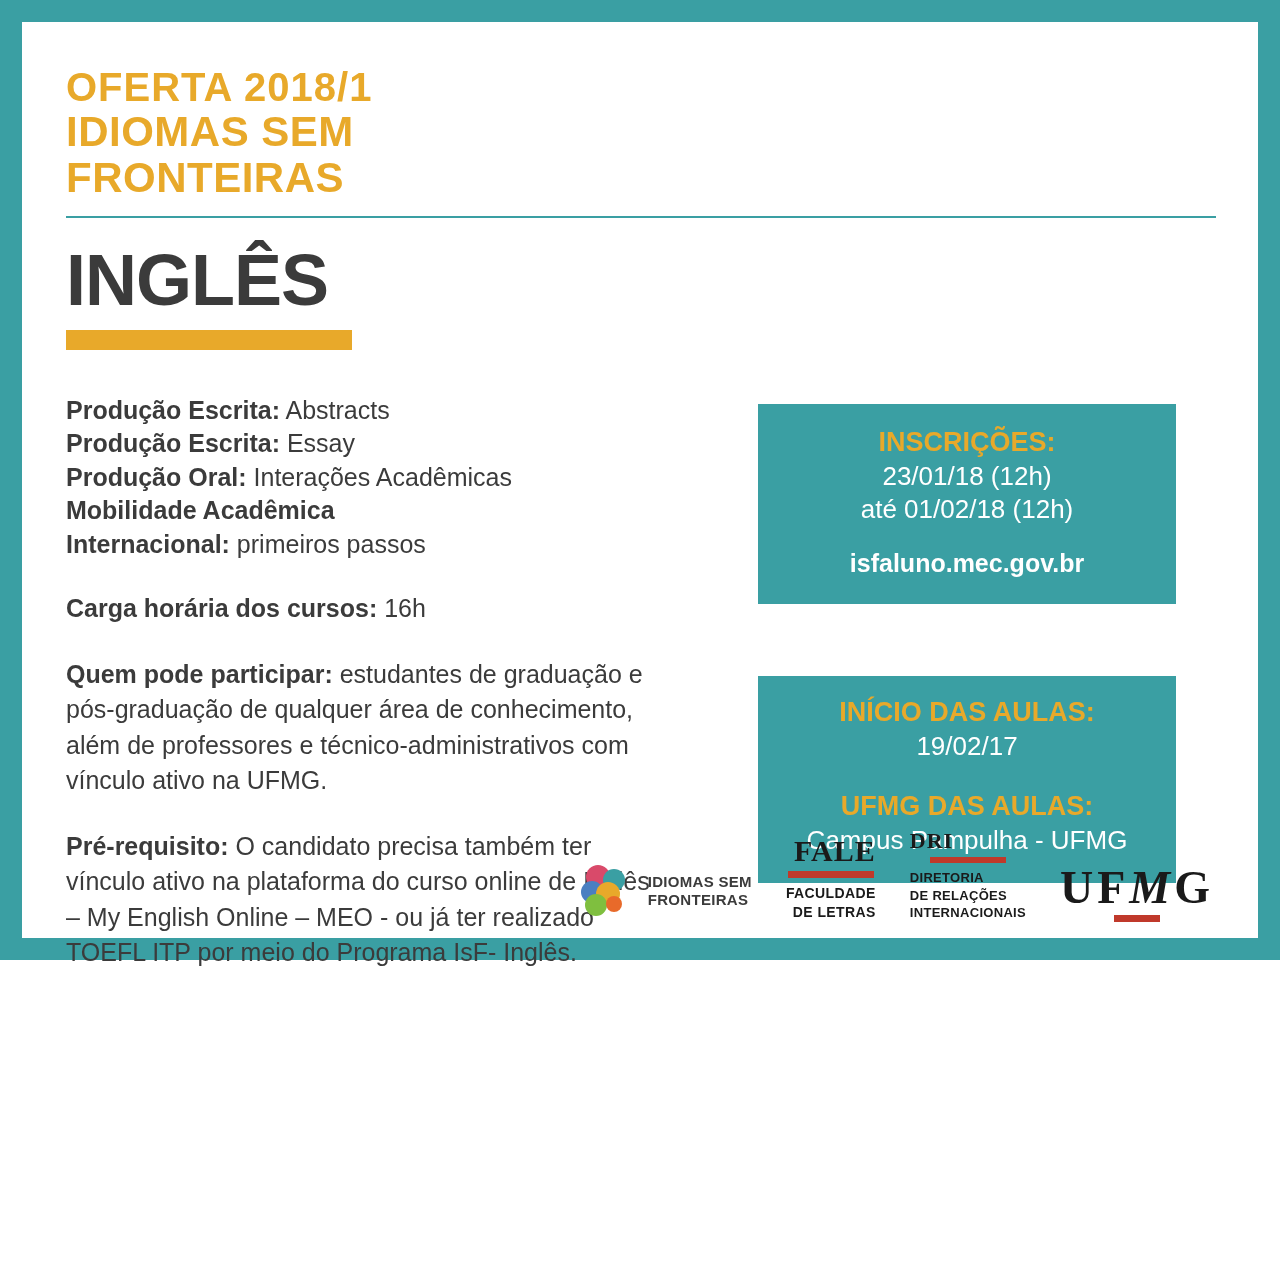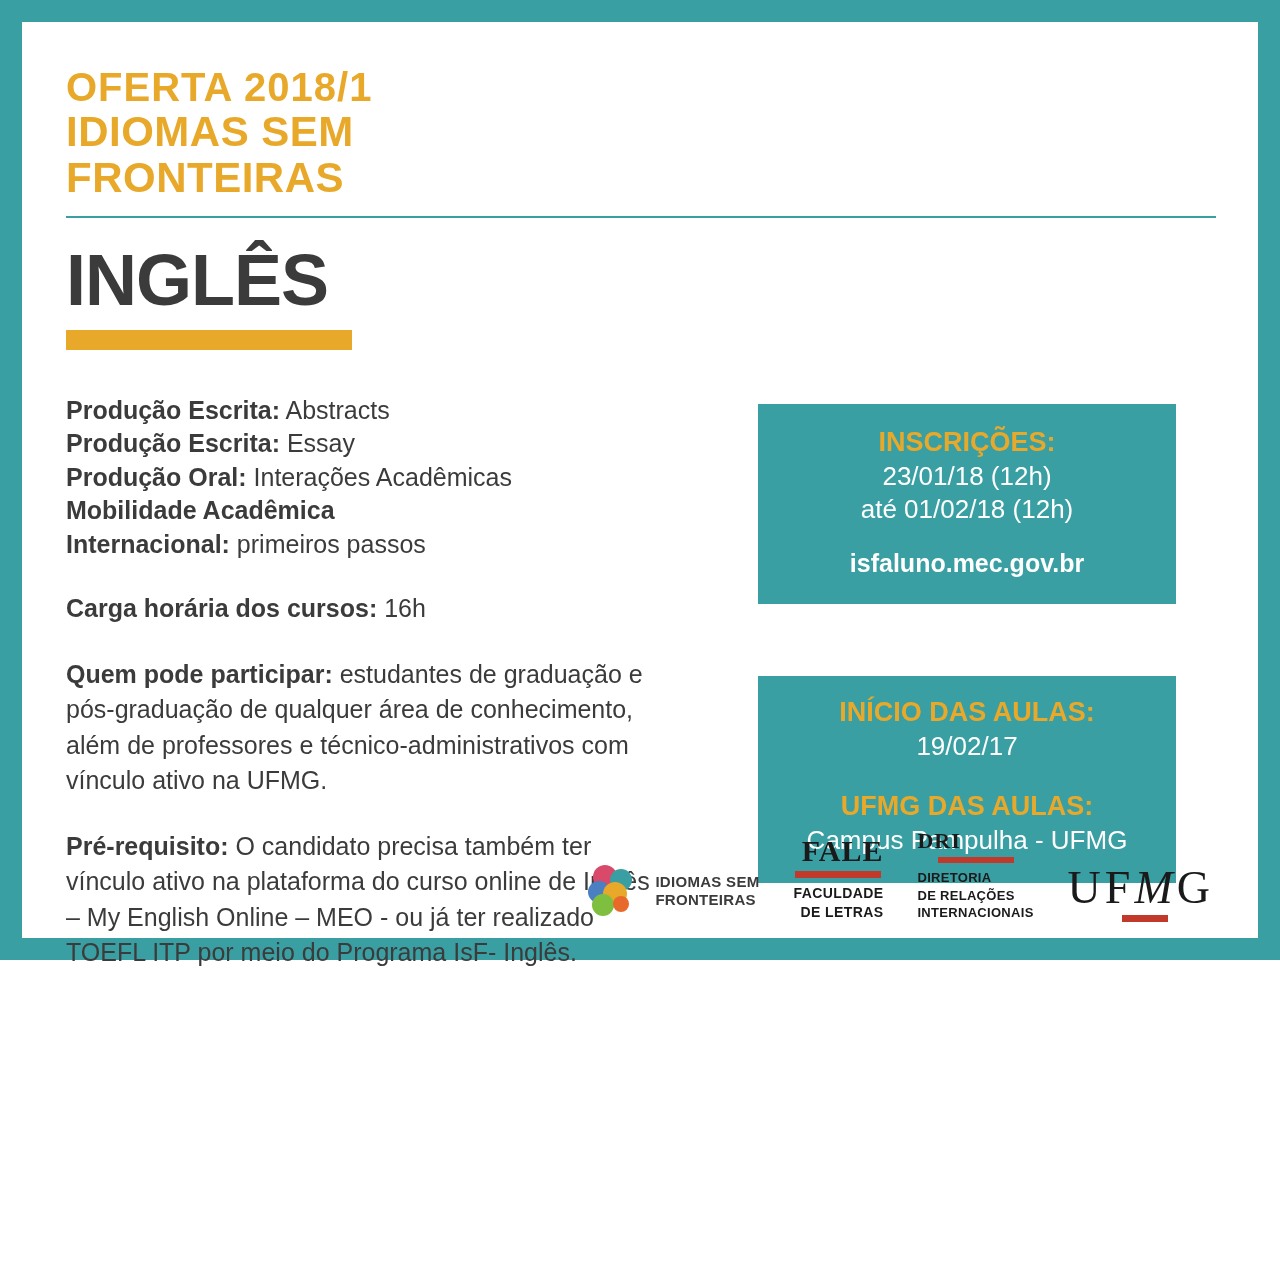--- a/index.html
+++ b/index.html
@@ -159,21 +159,21 @@
   }
   .logo-dri .bar {
     height: 6px; background: #c0392b;
     margin: 5px auto 6px auto; width: 76px;
   }
   .logo-dri .sub {
     font-size: 13px; font-weight: bold; color: #1a1a1a;
     line-height: 1.35; letter-spacing: 0.3px;
   }
 
-  .logo-ufmg { text-align: left; }
+  .logo-ufmg { text-align: left; font-weight: bold; }
   .logo-ufmg .letters {
     font-family: "Liberation Serif", serif;
     font-size: 46px; color: #1a1a1a; letter-spacing: 4px;
     line-height: 1;
   }
   .logo-ufmg .letters .m { font-style: italic; }
   .logo-ufmg .bar {
     height: 7px; background: #c0392b;
     width: 46px; margin: 4px auto 0 54px;
   }

